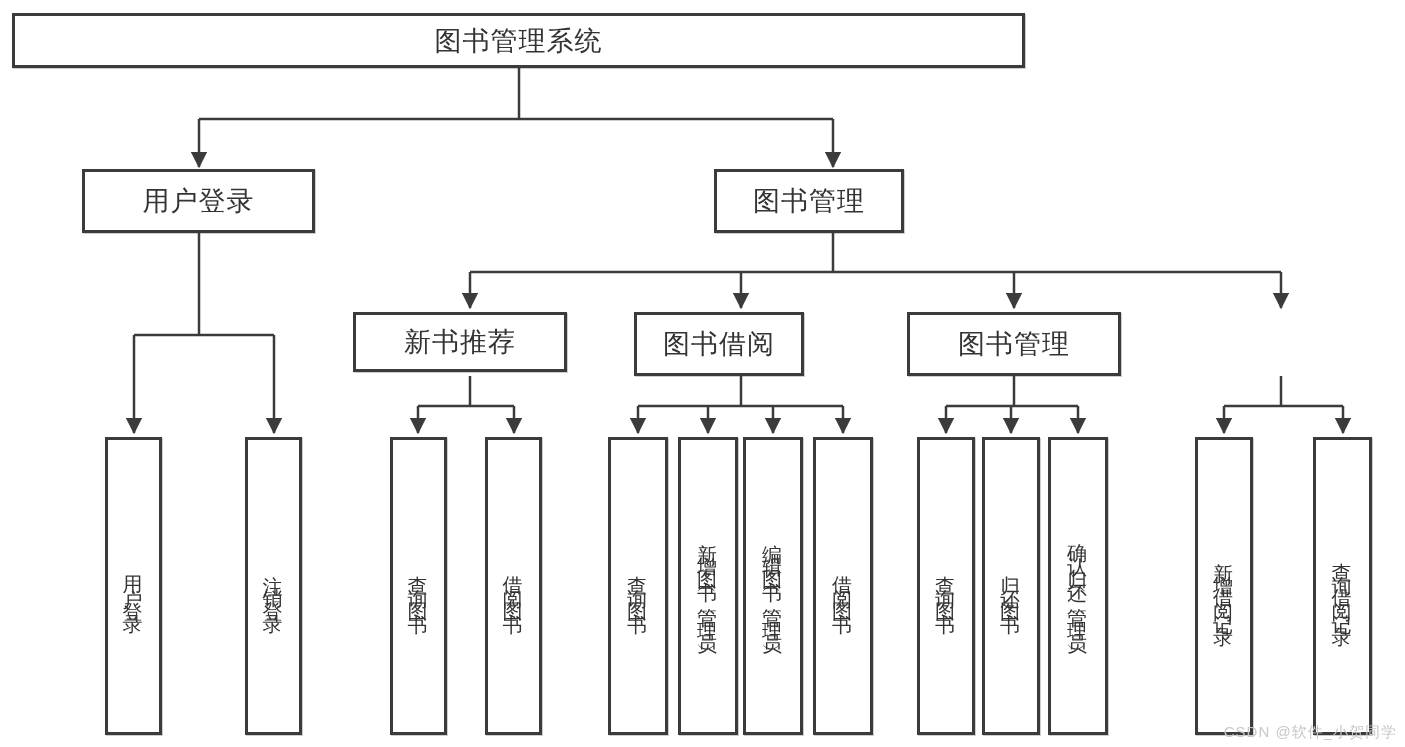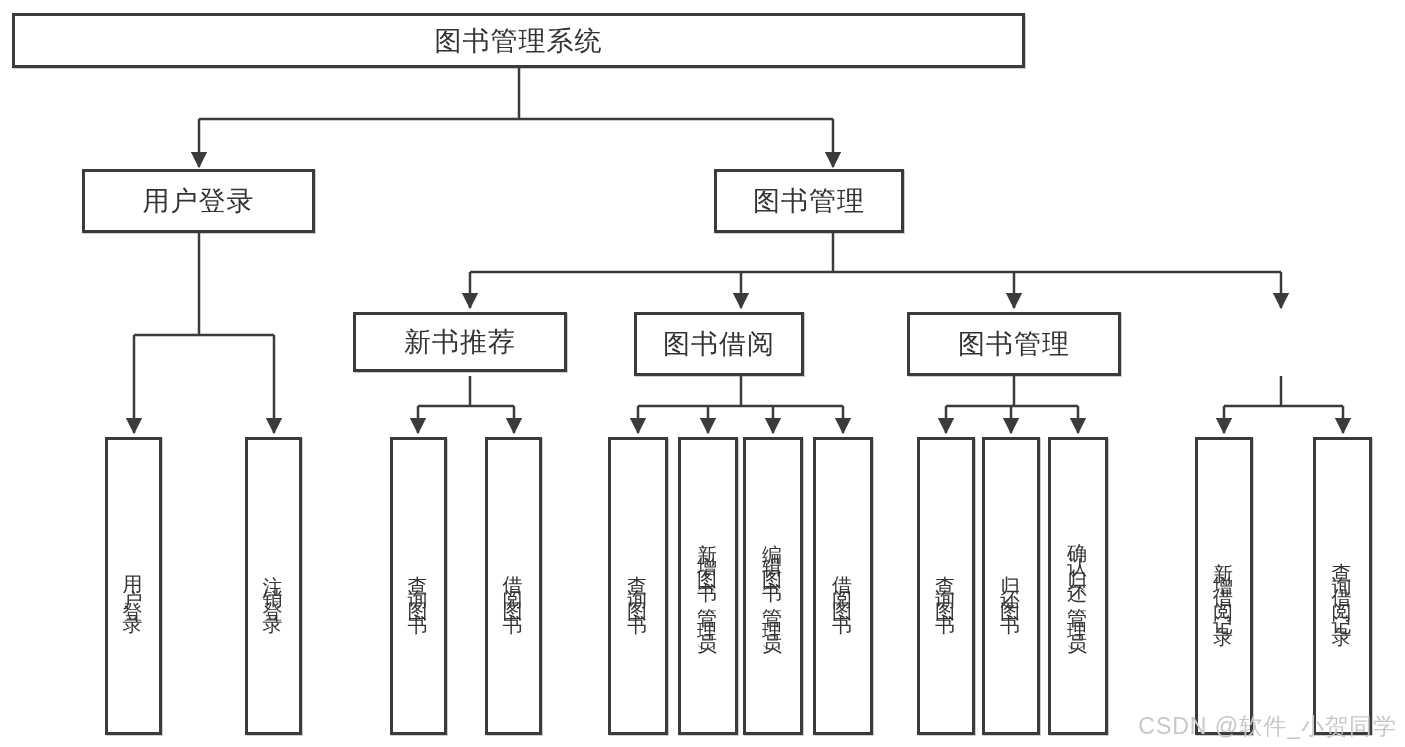--- a/index.html
+++ b/index.html
@@ -26,21 +26,21 @@
   }
   .node.v{
     writing-mode:vertical-rl;
     text-orientation:mixed;
     letter-spacing:13px;
     font-size:20px;
   }
   .watermark{
     position:absolute;
     right:8px;bottom:5px;
-    font-size:23px;
+    font-size:15px;
     color:#c8c8c8;
     letter-spacing:1px;
     z-index:5;
     white-space:nowrap;
   }
 </style>
 </head>
 <body>
 
 <div class="canvas">

